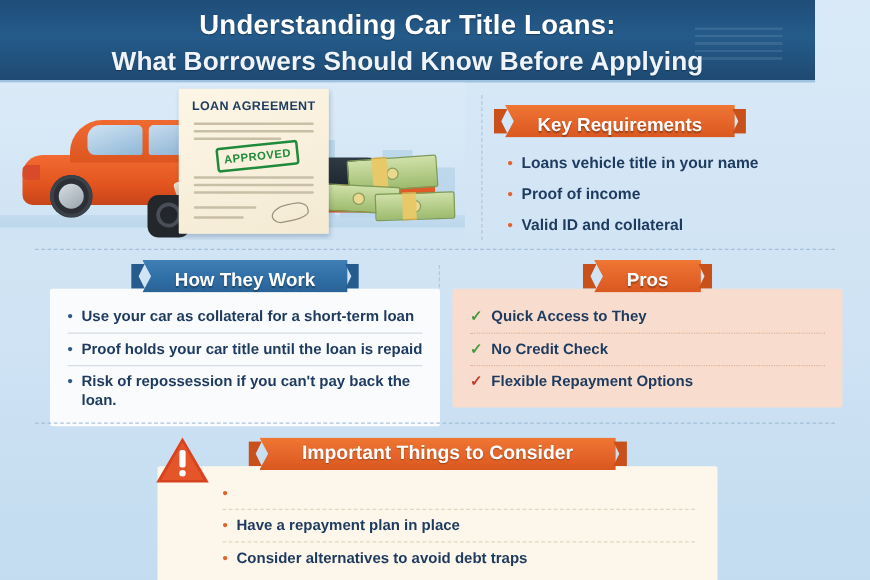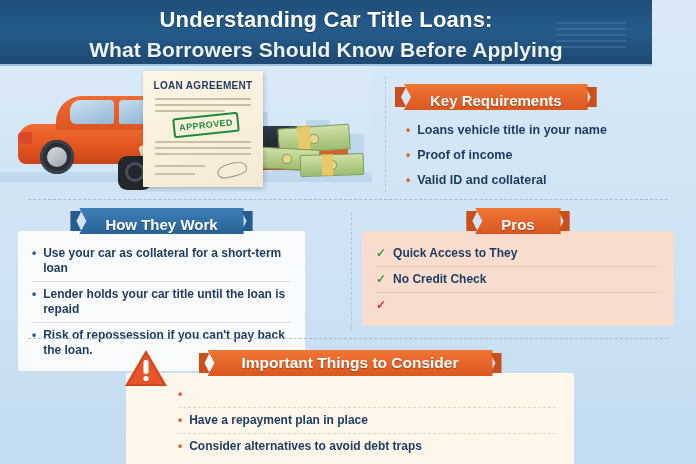--- a/index.html
+++ b/index.html
@@ -247,36 +247,36 @@
         <span class="bullet dot">•</span>
         <span>Valid ID and collateral</span>
       </li>
     </ul>
   </div>
 
   <div class="hdash" style="left:28px; top:199px; width:640px;"></div>
 
   <div class="vdash" style="left:351px; top:212px; height:118px;"></div>
 
-  <div class="sec" style="left:18px; top:208px; width:287px;">
+  <div class="sec" style="left:40px; top:208px; width:312px;">
     <div class="sec-head">
       <span class="ribbon-wrap blue">
         <span class="ribbon blue">How They Work</span>
       </span>
     </div>
     <div class="panel panel-white" style="margin-top:-3px; padding:10px 14px 8px 14px;">
       <ul class="items">
         <li>
           <span class="bullet dot-blue">•</span>
           <span>Use your car as collateral for a short-term loan</span>
         </li>
         <div class="sepline"></div>
         <li>
           <span class="bullet dot-blue">•</span>
-          <span>Lender holds your car title until the loan is repaid</span>
+          <span>Proof holds your car title until the loan is repaid</span>
         </li>
         <div class="sepline"></div>
         <li>
           <span class="bullet dot-blue">•</span>
           <span>Risk of repossession if you can't pay back the loan.</span>
         </li>
       </ul>
     </div>
   </div>
 
@@ -293,20 +293,21 @@
           <span>Quick Access to They</span>
         </li>
         <div class="sepline-dot"></div>
         <li>
           <span class="bullet tick" style="color:#3f9b3f;">✓</span>
           <span>No Credit Check</span>
         </li>
         <div class="sepline-dot"></div>
         <li>
           <span class="bullet tick" style="color:#c0392b;">✓</span>
+          <span>Flexible Repayment Options</span>
         </li>
       </ul>
     </div>
   </div>
 
   <div class="hdash" style="left:28px; top:338px; width:640px;"></div>
 
   <div class="sec" style="left:126px; top:350px; width:448px;">
     <div class="sec-head" style="position:relative; text-align:center;">
       <span class="ribbon-wrap orange">

